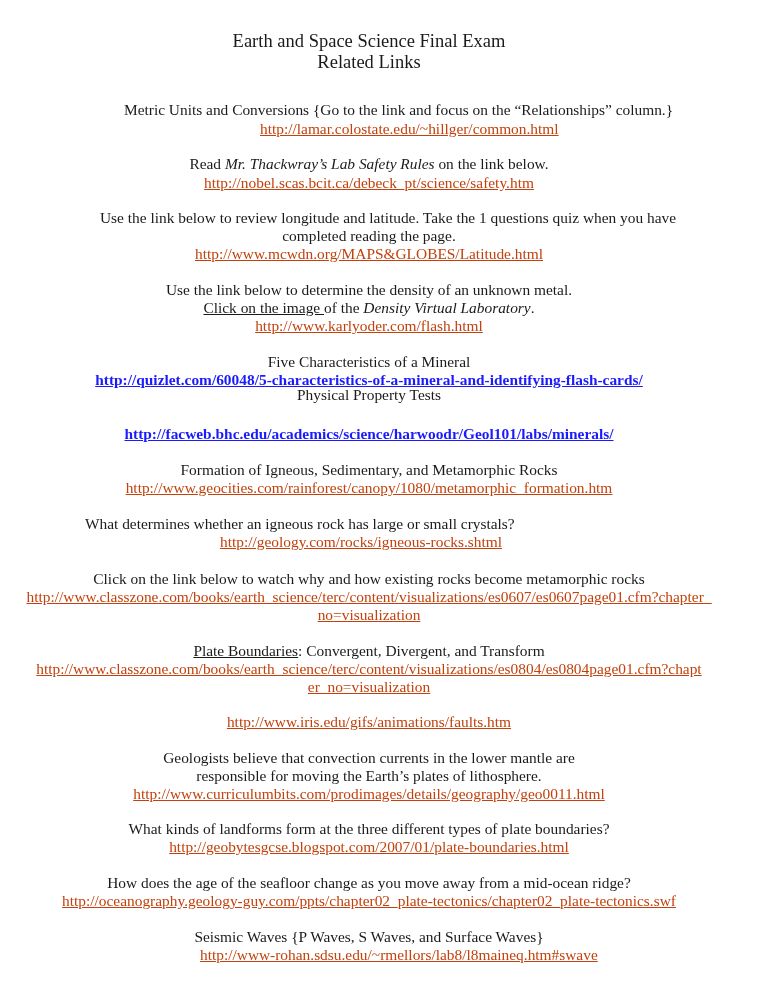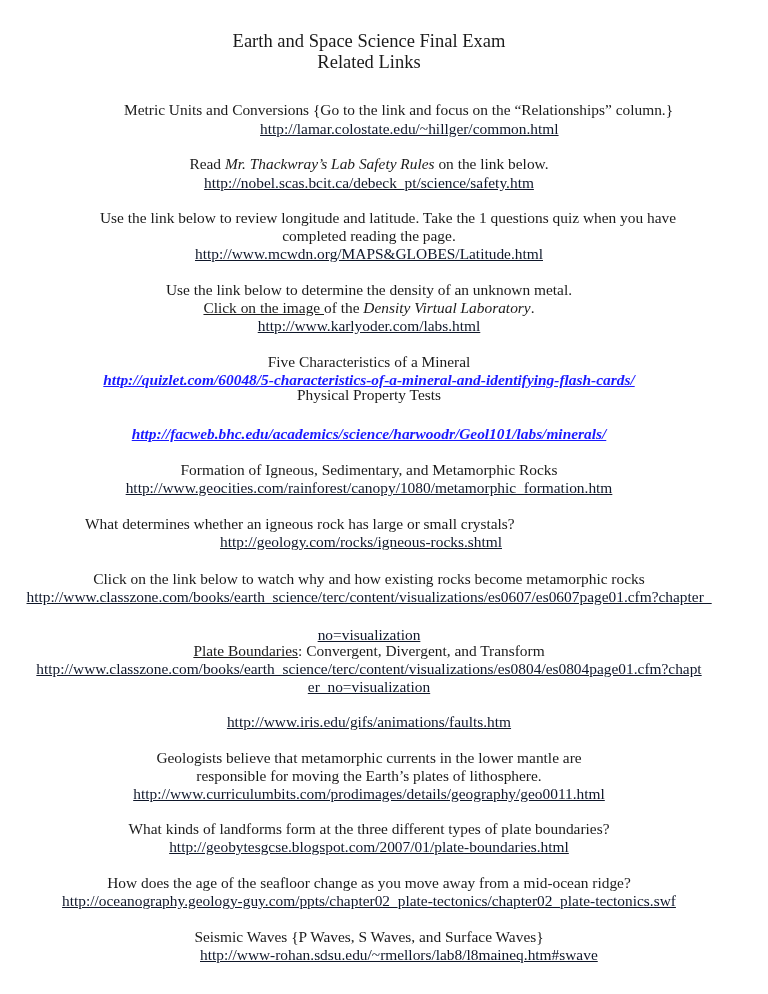--- a/index.html
+++ b/index.html
@@ -1,21 +1,21 @@
 <!DOCTYPE html>
 <html><head>
   <meta charset="utf-8">
   <style>
     html, body { margin: 0; padding: 0; background: #ffffff; }
     body { width: 768px; height: 994px; position: relative; overflow: hidden;
       font-family: "Liberation Serif", "DejaVu Serif", serif; color: #1a1a1a; font-size: 15.4px; line-height: 18px; }
     .line { position: absolute; white-space: nowrap; }
     .c { left: 0; width: 738px; text-align: center; }
-    a.link { color: #0f172a; text-decoration: underline; }
-    a.bold { font-weight: bold; color: #1a1aff; font-style: italic; }
+    a.link { color: #c2410c; text-decoration: underline; }
+    a.bold { font-weight: bold; color: #1a1aff; }
     .title { font-size: 18.5px; line-height: 21px; }
     .ul { text-decoration: underline; margin-top: 24px; }
     i { font-style: italic; margin-top: 9px; }
   </style>
 </head>
 <body>
 
 <div>
 
   <div class="line c title" style="top:31px">Earth and Space Science Final Exam</div>
@@ -26,45 +26,45 @@
 
   <div class="line c" style="top:155px"><span>Read </span><i>Mr. Thackwray’s Lab Safety Rules</i><span> on the link below.</span></div>
   <div class="line c" style="top:174px"><a class="link">http://nobel.scas.bcit.ca/debeck_pt/science/safety.htm</a></div>
 
   <div class="line" style="top:209px; left:100px">Use the link below to review longitude and latitude.  Take the 1 questions quiz when you have</div>
   <div class="line c" style="top:227px">completed reading the page.</div>
   <div class="line c" style="top:245px"><a class="link">http://www.mcwdn.org/MAPS&amp;GLOBES/Latitude.html</a></div>
 
   <div class="line c" style="top:281px">Use the link below to determine the density of an unknown metal.</div>
   <div class="line c" style="top:299px"><span class="ul">Click on the image </span><span>of the </span><i>Density Virtual Laboratory</i><span>.</span></div>
-  <div class="line c" style="top:317px"><a class="link">http://www.karlyoder.com/labs.html</a></div>
+  <div class="line c" style="top:317px"><a class="link">http://www.karlyoder.com/flash.html</a></div>
 
   <div class="line c" style="top:353px">Five Characteristics of a Mineral</div>
   <div class="line c" style="top:371px"><a class="link bold">http://quizlet.com/60048/5-characteristics-of-a-mineral-and-identifying-flash-cards/</a></div>
 
   <div class="line c" style="top:386px">Physical Property Tests</div>
   <div class="line c" style="top:425px"><a class="link bold">http://facweb.bhc.edu/academics/science/harwoodr/Geol101/labs/minerals/</a></div>
 
   <div class="line c" style="top:461px">Formation of Igneous, Sedimentary, and Metamorphic Rocks</div>
   <div class="line c" style="top:479px"><a class="link">http://www.geocities.com/rainforest/canopy/1080/metamorphic_formation.htm</a></div>
 
   <div class="line" style="top:515px; left:85px">What determines whether an igneous rock has large or small crystals?</div>
   <div class="line" style="top:533px; left:220px"><a class="link">http://geology.com/rocks/igneous-rocks.shtml</a></div>
 
   <div class="line c" style="top:570px">Click on the link below to watch why and how existing rocks become metamorphic rocks</div>
   <div class="line c" style="top:588px"><a class="link">http://www.classzone.com/books/earth_science/terc/content/visualizations/es0607/es0607page01.cfm?chapter_</a></div>
-  <div class="line c" style="top:626px"><a class="link">no=visualization</a></div>
+  <div class="line c" style="top:606px"><a class="link">no=visualization</a></div>
 
   <div class="line c" style="top:642px"><span class="ul">Plate Boundaries</span><span>:  Convergent, Divergent, and Transform</span></div>
   <div class="line c" style="top:660px"><a class="link">http://www.classzone.com/books/earth_science/terc/content/visualizations/es0804/es0804page01.cfm?chapt</a></div>
   <div class="line c" style="top:678px"><a class="link">er_no=visualization</a></div>
 
   <div class="line c" style="top:713px"><a class="link">http://www.iris.edu/gifs/animations/faults.htm</a></div>
 
-  <div class="line c" style="top:749px">Geologists believe that metamorphic currents in the lower mantle are</div>
+  <div class="line c" style="top:749px">Geologists believe that convection currents in the lower mantle are</div>
   <div class="line c" style="top:767px">responsible for moving the Earth’s plates of lithosphere.</div>
   <div class="line c" style="top:785px"><a class="link">http://www.curriculumbits.com/prodimages/details/geography/geo0011.html</a></div>
 
   <div class="line c" style="top:820px">What kinds of landforms form at the three different types of plate boundaries?</div>
   <div class="line c" style="top:838px"><a class="link">http://geobytesgcse.blogspot.com/2007/01/plate-boundaries.html</a></div>
 
   <div class="line c" style="top:874px">How does the age of the seafloor change as you move away from a mid-ocean ridge?</div>
   <div class="line c" style="top:892px"><a class="link">http://oceanography.geology-guy.com/ppts/chapter02_plate-tectonics/chapter02_plate-tectonics.swf</a></div>
 
   <div class="line c" style="top:928px">Seismic Waves {P Waves, S Waves, and Surface Waves}</div>

